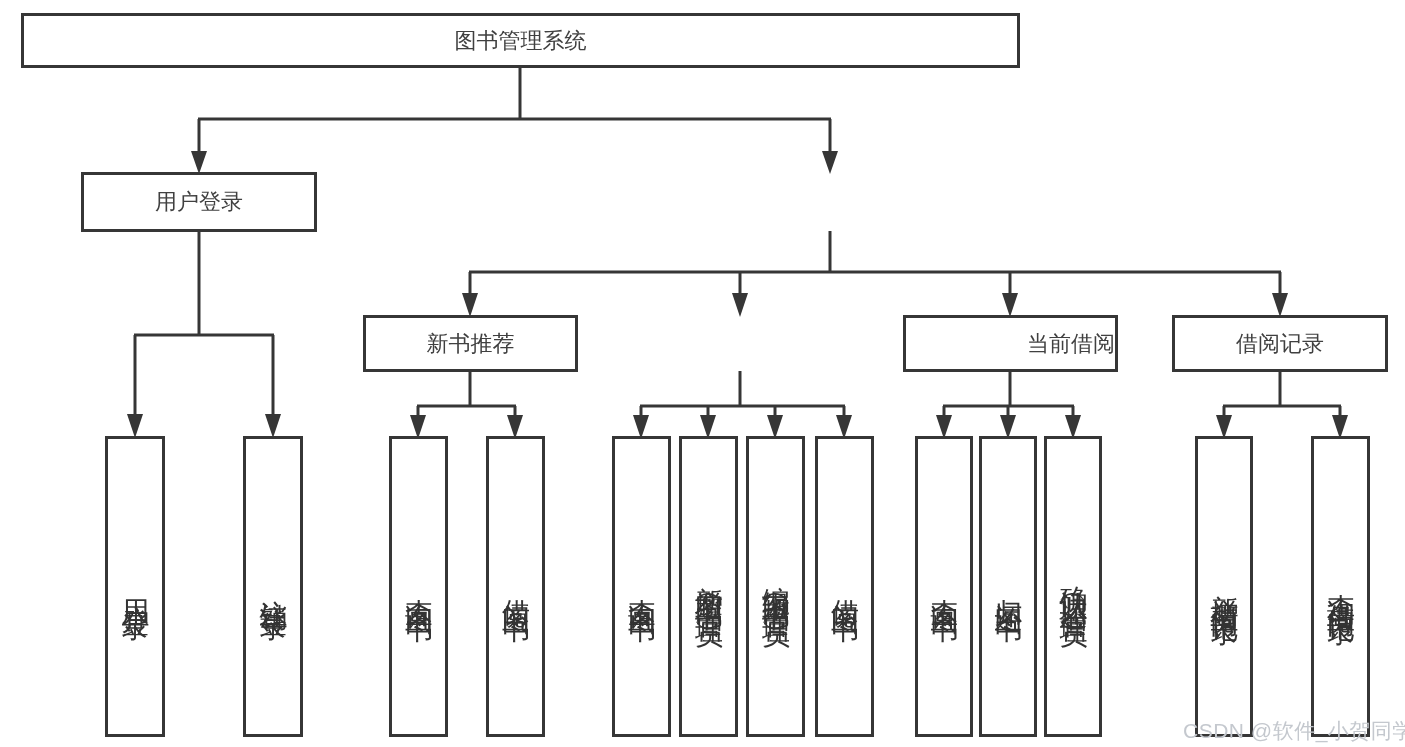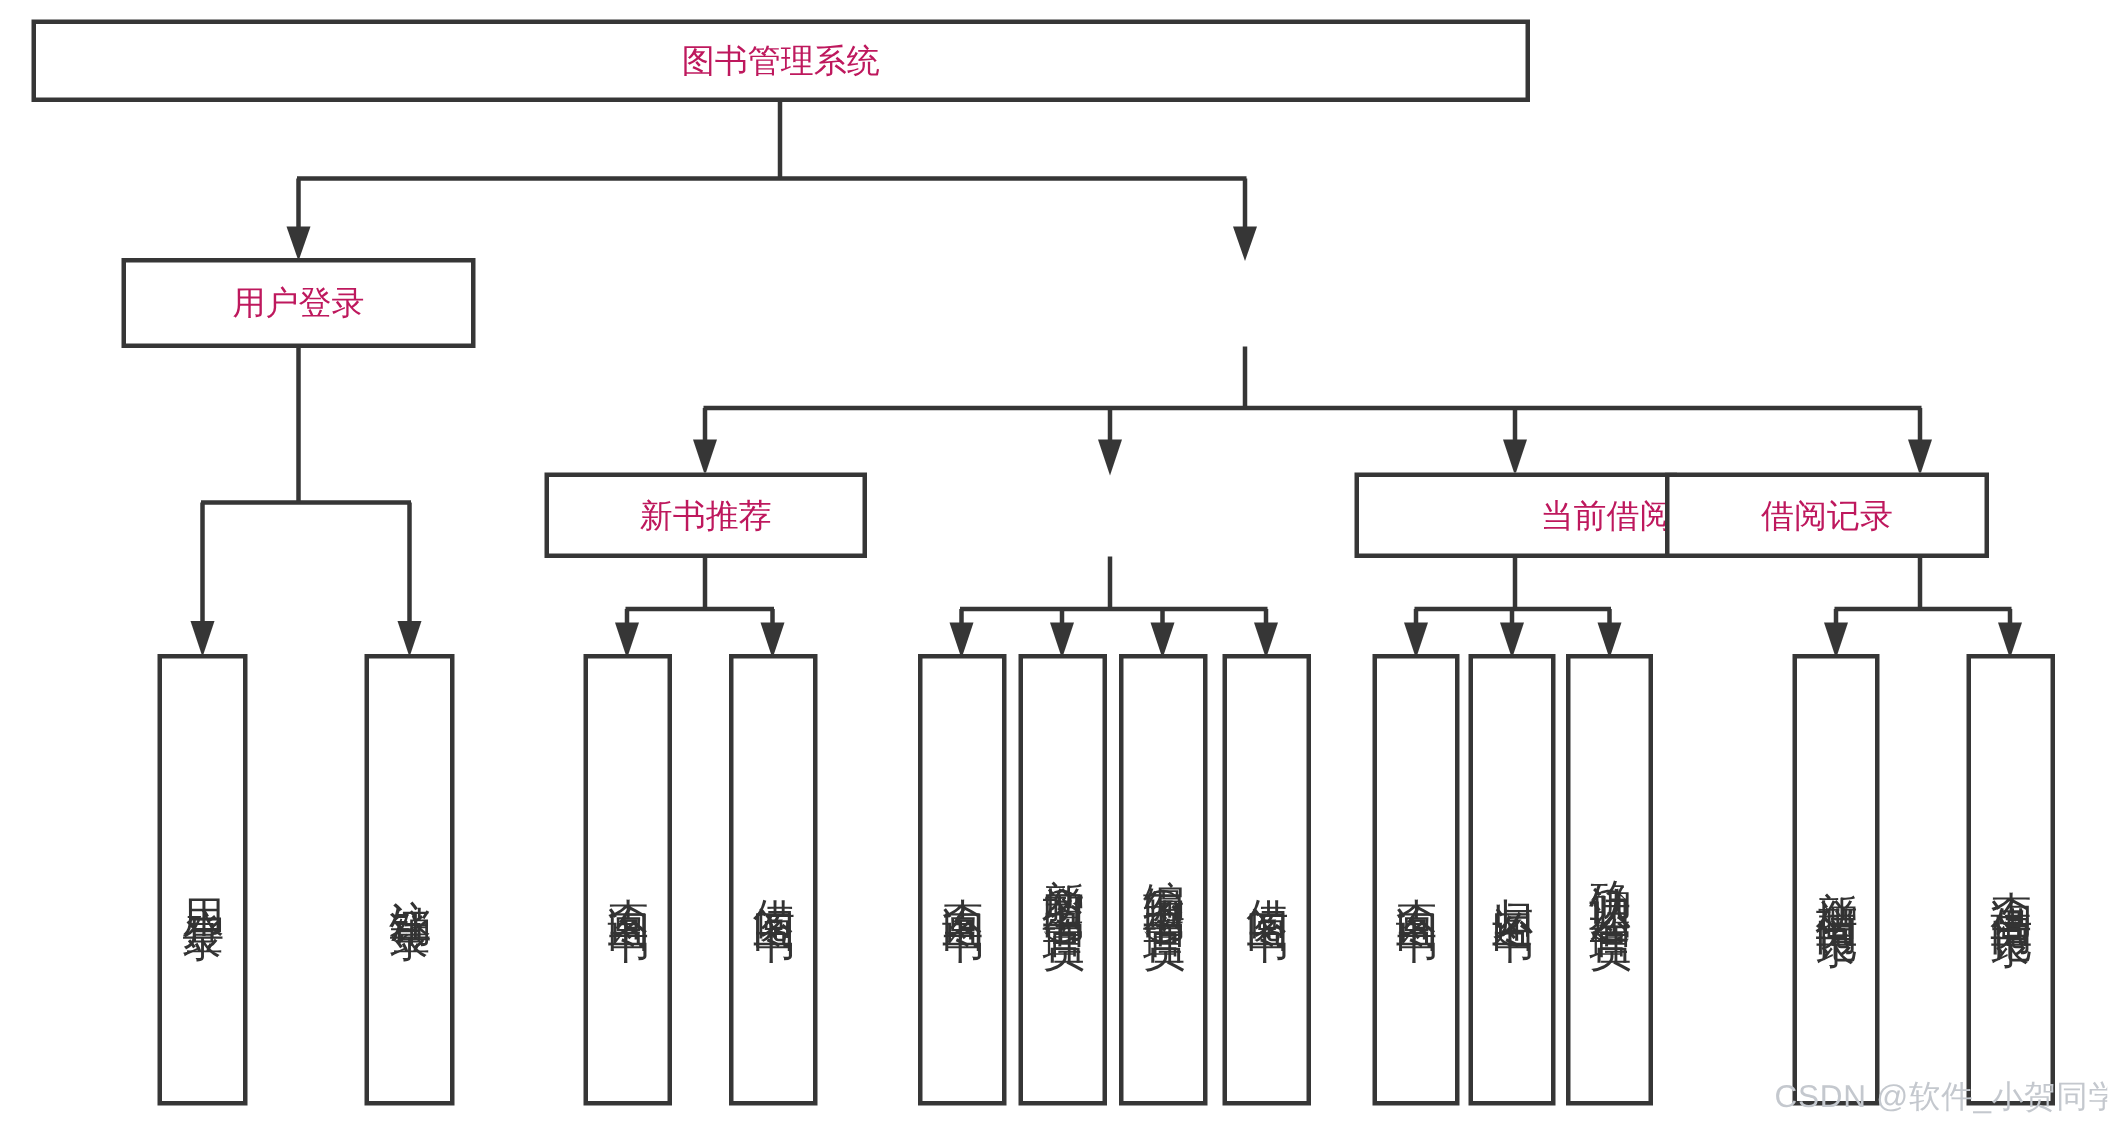--- a/index.html
+++ b/index.html
@@ -28,21 +28,21 @@
     border: 3px solid #363636;
     display: flex;
     align-items: center;
     justify-content: center;
     color: #333333;
     z-index: 2;
   }
   .hlabel {
     font-size: 22px;
     white-space: nowrap;
-    color: #be185d;
+    color: #404040;
   }
   .root-box { left: 21px; top: 13px; width: 999px; height: 55px; }
   .l2 { top: 172px; height: 60px; }
   .l3 { top: 315px; height: 57px; }
   .leaf { top: 436px; height: 301px; }
   .vtext {
     writing-mode: vertical-rl;
     text-orientation: mixed;
     font-size: 28px;
     letter-spacing: 5px;
@@ -138,21 +138,21 @@
   <div class="node l2" style="left:81px;width:236px;">
     <span class="hlabel">用户登录</span>
   </div>
 
   <div class="node l3" style="left:363px;width:215px;">
     <span class="hlabel">新书推荐</span>
   </div>
   <div class="node l3" style="left:903px;width:215px;justify-content:flex-end;">
     <span class="hlabel">当前借阅</span>
   </div>
-  <div class="node l3" style="left:1110px;width:216px;">
+  <div class="node l3" style="left:1172px;width:216px;">
     <span class="hlabel">借阅记录</span>
   </div>
 
   <div class="node leaf" style="left:105px;width:60px;">
     <span class="vtext">用户登录</span>
   </div>
   <div class="node leaf" style="left:243px;width:60px;">
     <span class="vtext">注销登录</span>
   </div>
 

